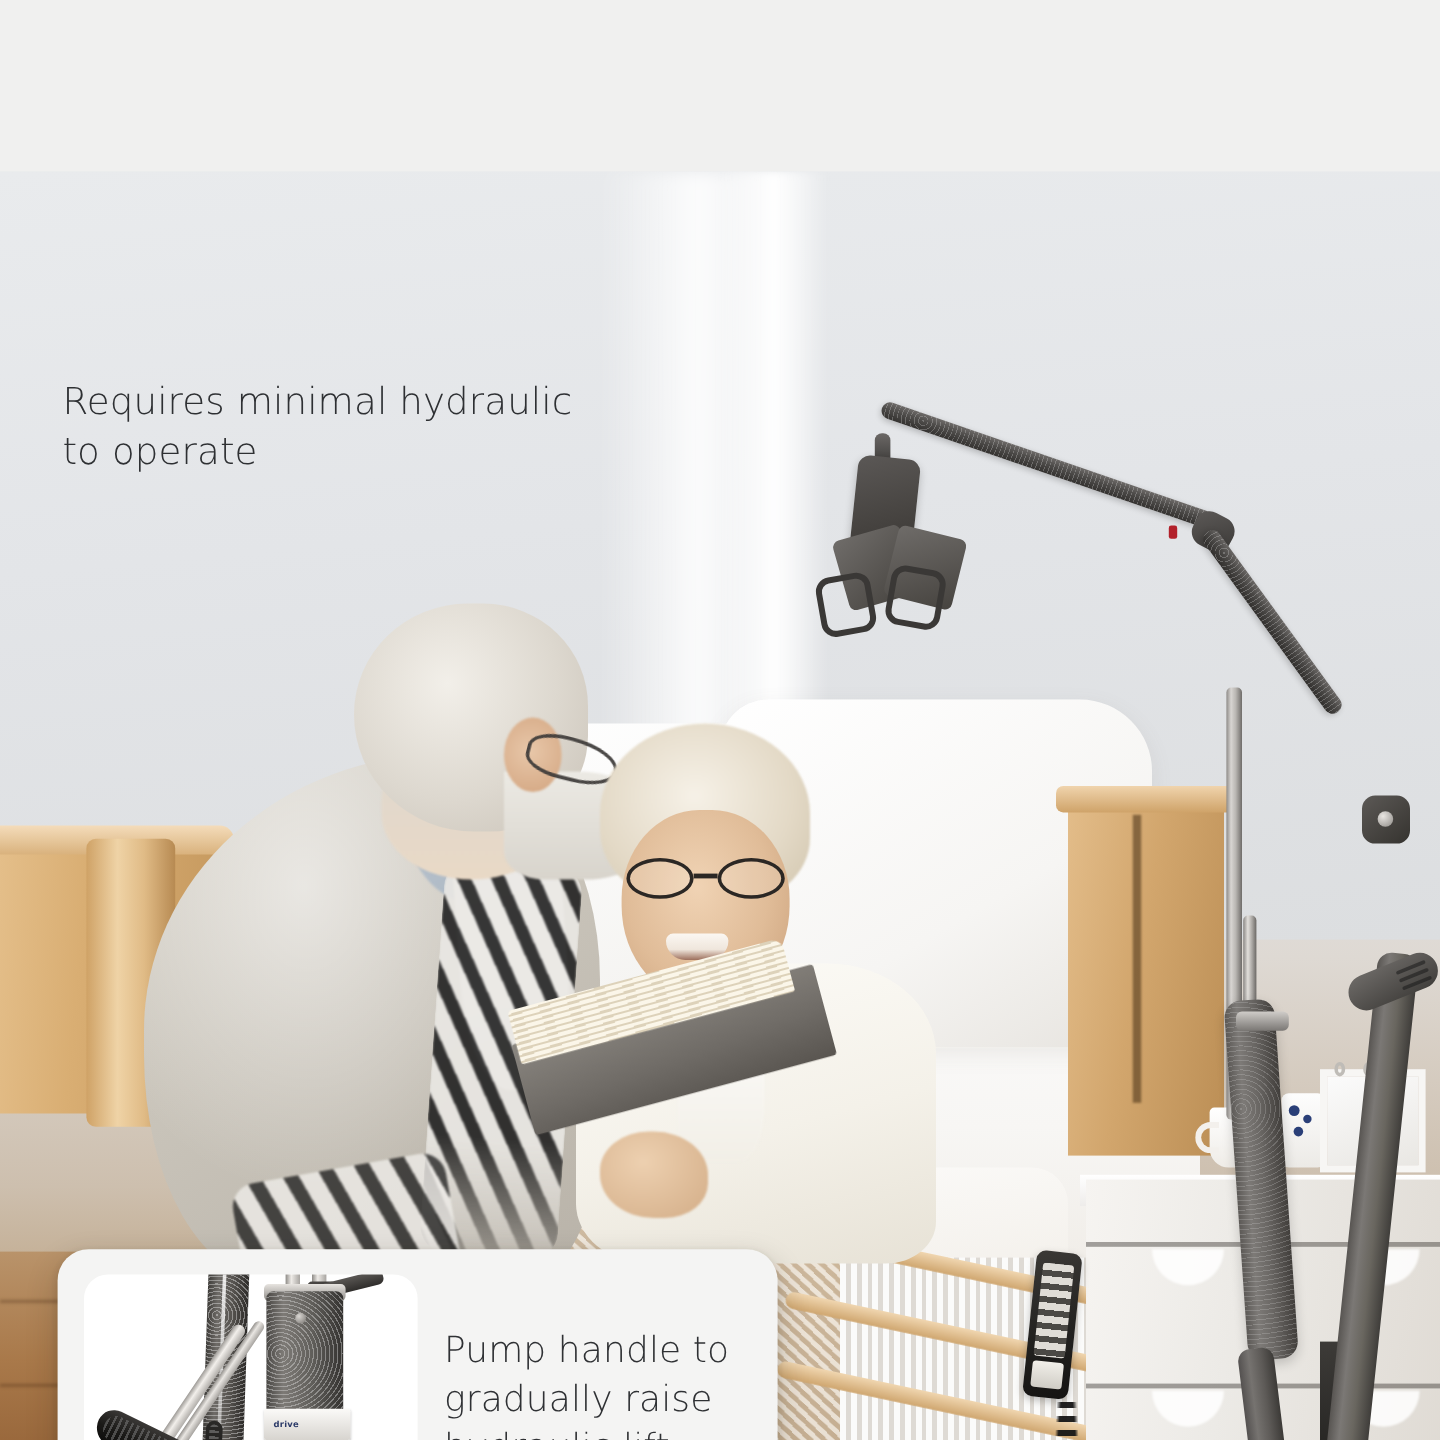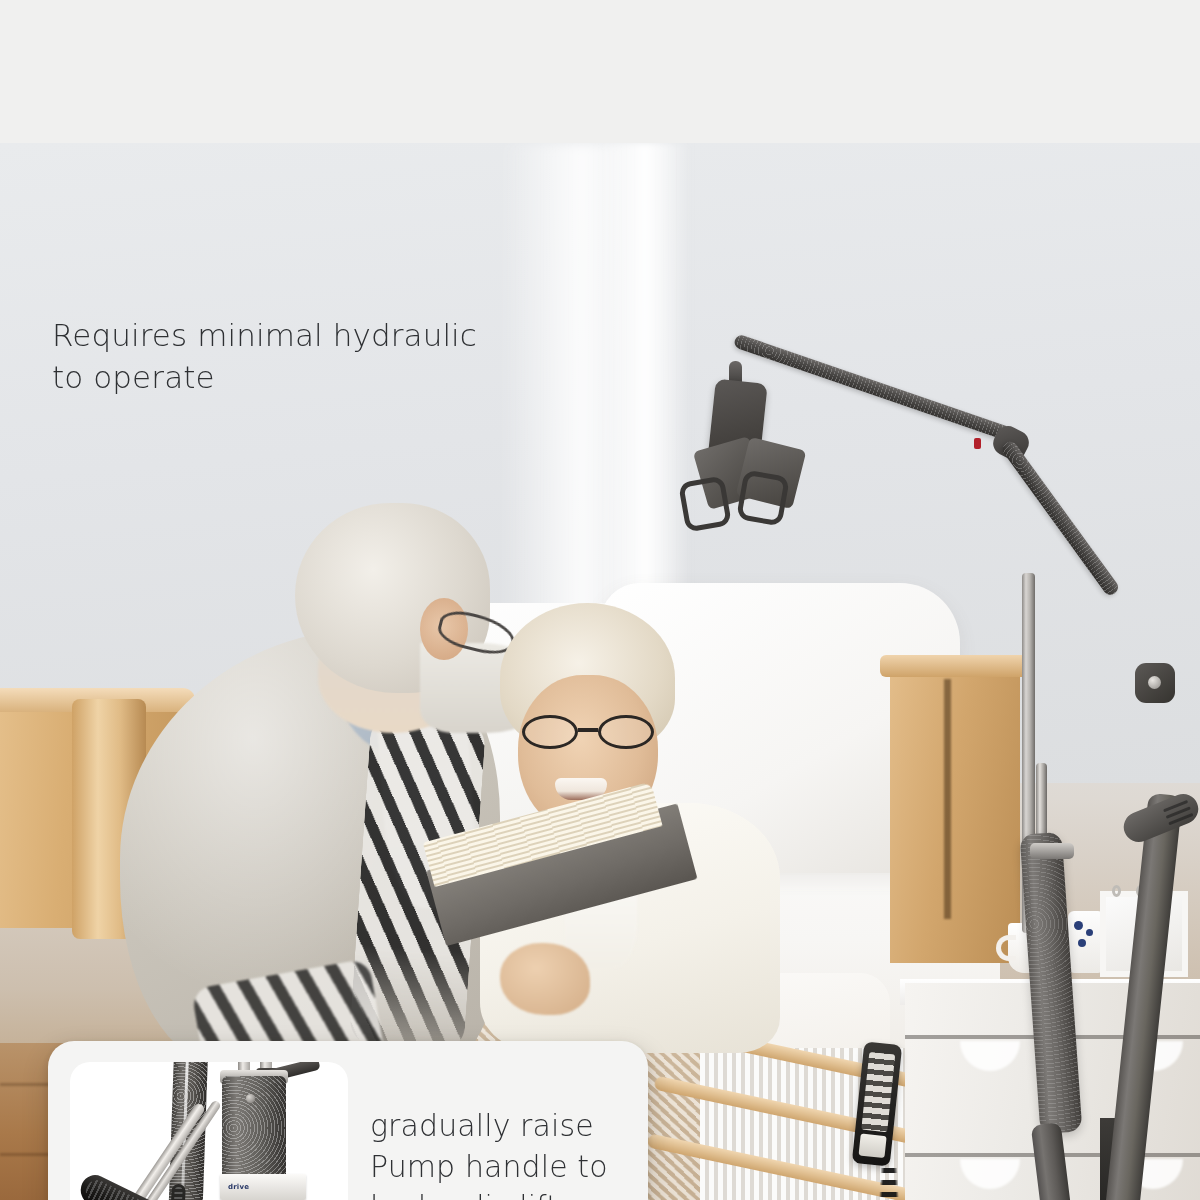--- a/index.html
+++ b/index.html
@@ -456,21 +456,21 @@
     position:absolute; left:168px; top:-6px; width:12px; height:26px;
     background:linear-gradient(90deg,#8d8a86,#eeebe7 40%,#a7a4a0);
     border-radius:3px;
   }
   .ins-rod2{
     position:absolute; left:190px; top:-6px; width:12px; height:26px;
     background:linear-gradient(90deg,#8d8a86,#eeebe7 40%,#a7a4a0);
     border-radius:3px;
   }
   .ins-label{
-    position:absolute; left:150px; top:112px; width:86px; height:26px;
+    position:absolute; left:150px; top:112px; width:72px; height:26px;
     background:linear-gradient(180deg,#fbfaf8,#d7d4cf); border-radius:2px;
     box-shadow:0 1px 2px rgba(0,0,0,.22);
   }
   .ins-label-txt{
     position:absolute; left:8px; top:9px; font-size:7px; color:#2b3a68;
     font-weight:bold; font-family:"DejaVu Sans", sans-serif; letter-spacing:.2px;
   }
   .ins-screw{
     position:absolute; left:176px; top:32px; width:9px; height:9px; border-radius:50%;
     background:radial-gradient(circle at 35% 32%,#dad7d3,#76736f);
@@ -682,22 +682,22 @@
         <div class="ins-pumpbar2"></div>
         <div class="ins-handle">
           <div class="ins-handle-ridges"></div>
         </div>
         <div class="ins-cable">
             <div class="ins-cable-r"></div>
           </div>
 
       </div>
       <div class="callout-text">
+        <div>Pump handle to</div>
         <div>gradually raise</div>
-        <div>Pump handle to</div>
         <div>hydraulic lift</div>
       </div>
     </div>
 
   </div>
 
 
 </div>
 
 </body></html>

